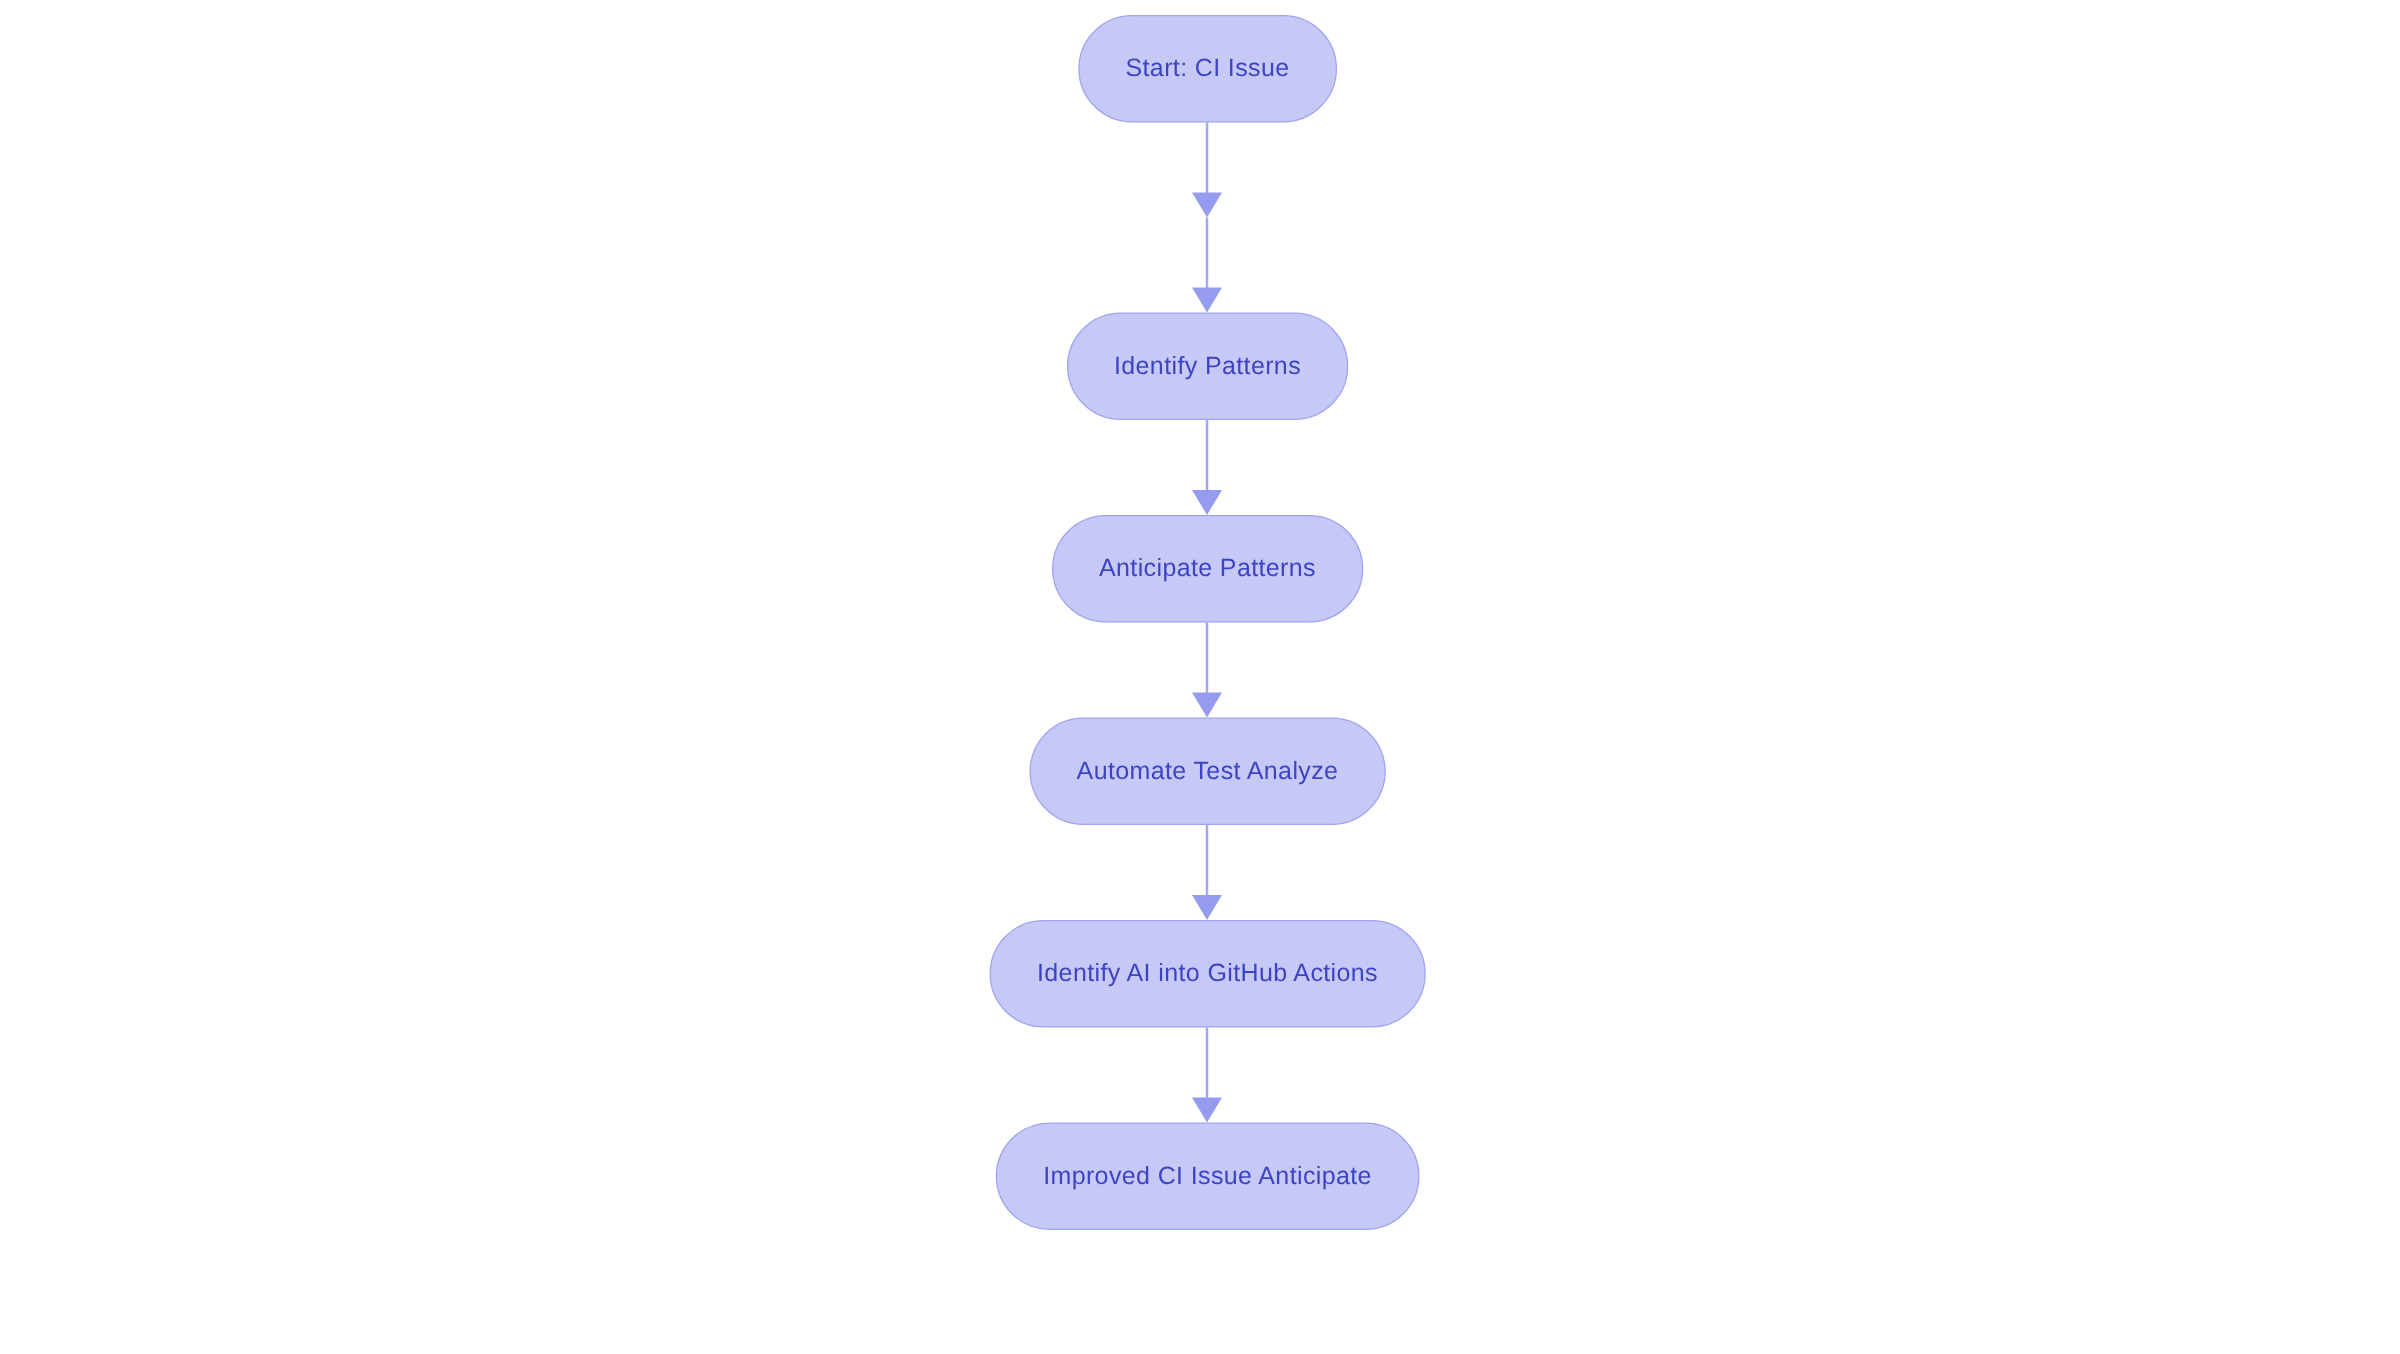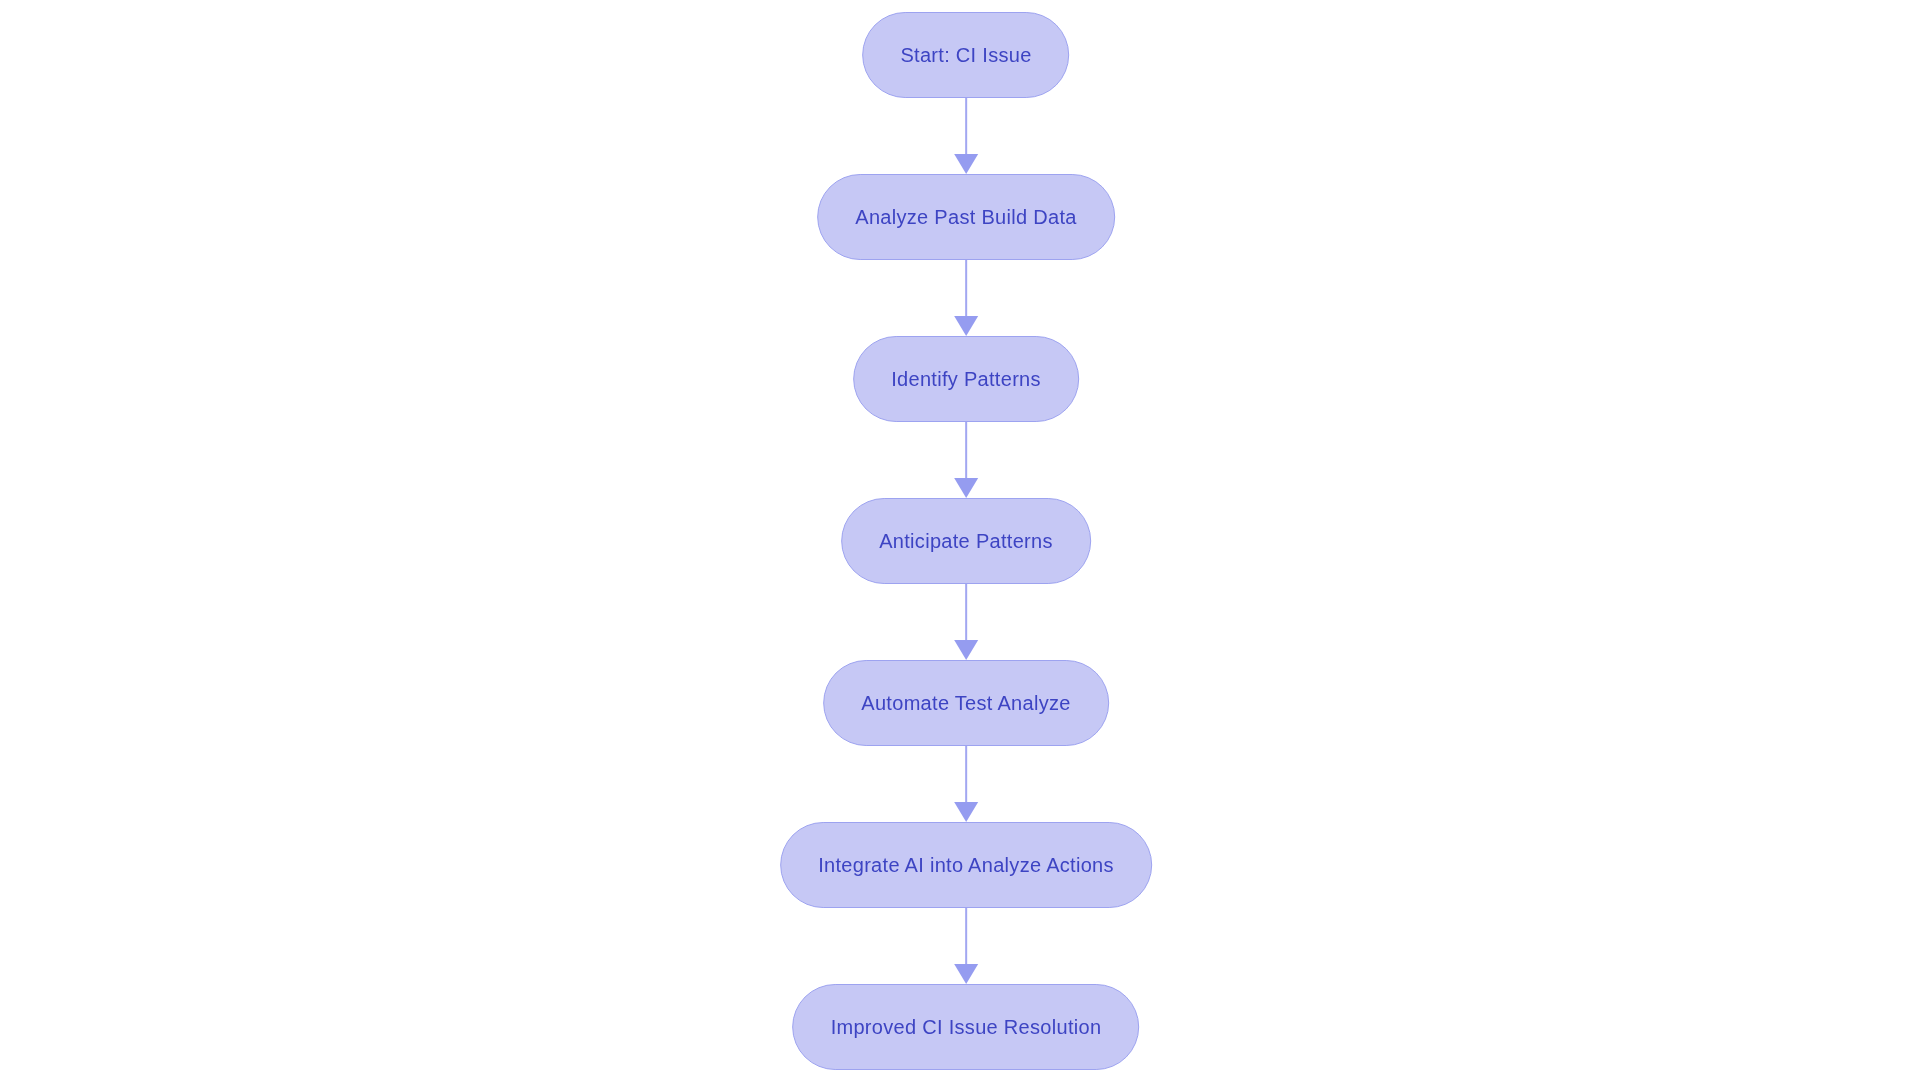--- a/index.html
+++ b/index.html
@@ -79,23 +79,20 @@
 
     <div class="node">
       <span class="node-label">Start: CI Issue</span>
     </div>
 
     <div class="connector">
       <div class="connector-line"></div>
       <div class="arrowhead"></div>
     </div>
 
-    <div class="node">
-      <span class="node-label">Analyze Past Build Data</span>
-    </div>
 
     <div class="connector">
       <div class="connector-line"></div>
       <div class="arrowhead"></div>
     </div>
 
     <div class="node">
       <span class="node-label">Identify Patterns</span>
     </div>
 
@@ -116,26 +113,26 @@
     <div class="node">
       <span class="node-label">Automate Test Analyze</span>
     </div>
 
     <div class="connector">
       <div class="connector-line"></div>
       <div class="arrowhead"></div>
     </div>
 
     <div class="node">
-      <span class="node-label">Integrate AI into Analyze Actions</span>
+      <span class="node-label">Identify AI into GitHub Actions</span>
     </div>
 
     <div class="connector">
       <div class="connector-line"></div>
       <div class="arrowhead"></div>
     </div>
 
     <div class="node">
-      <span class="node-label">Improved CI Issue Resolution</span>
+      <span class="node-label">Improved CI Issue Anticipate</span>
     </div>
 
   </div>
 </div>
 
 </body></html>

